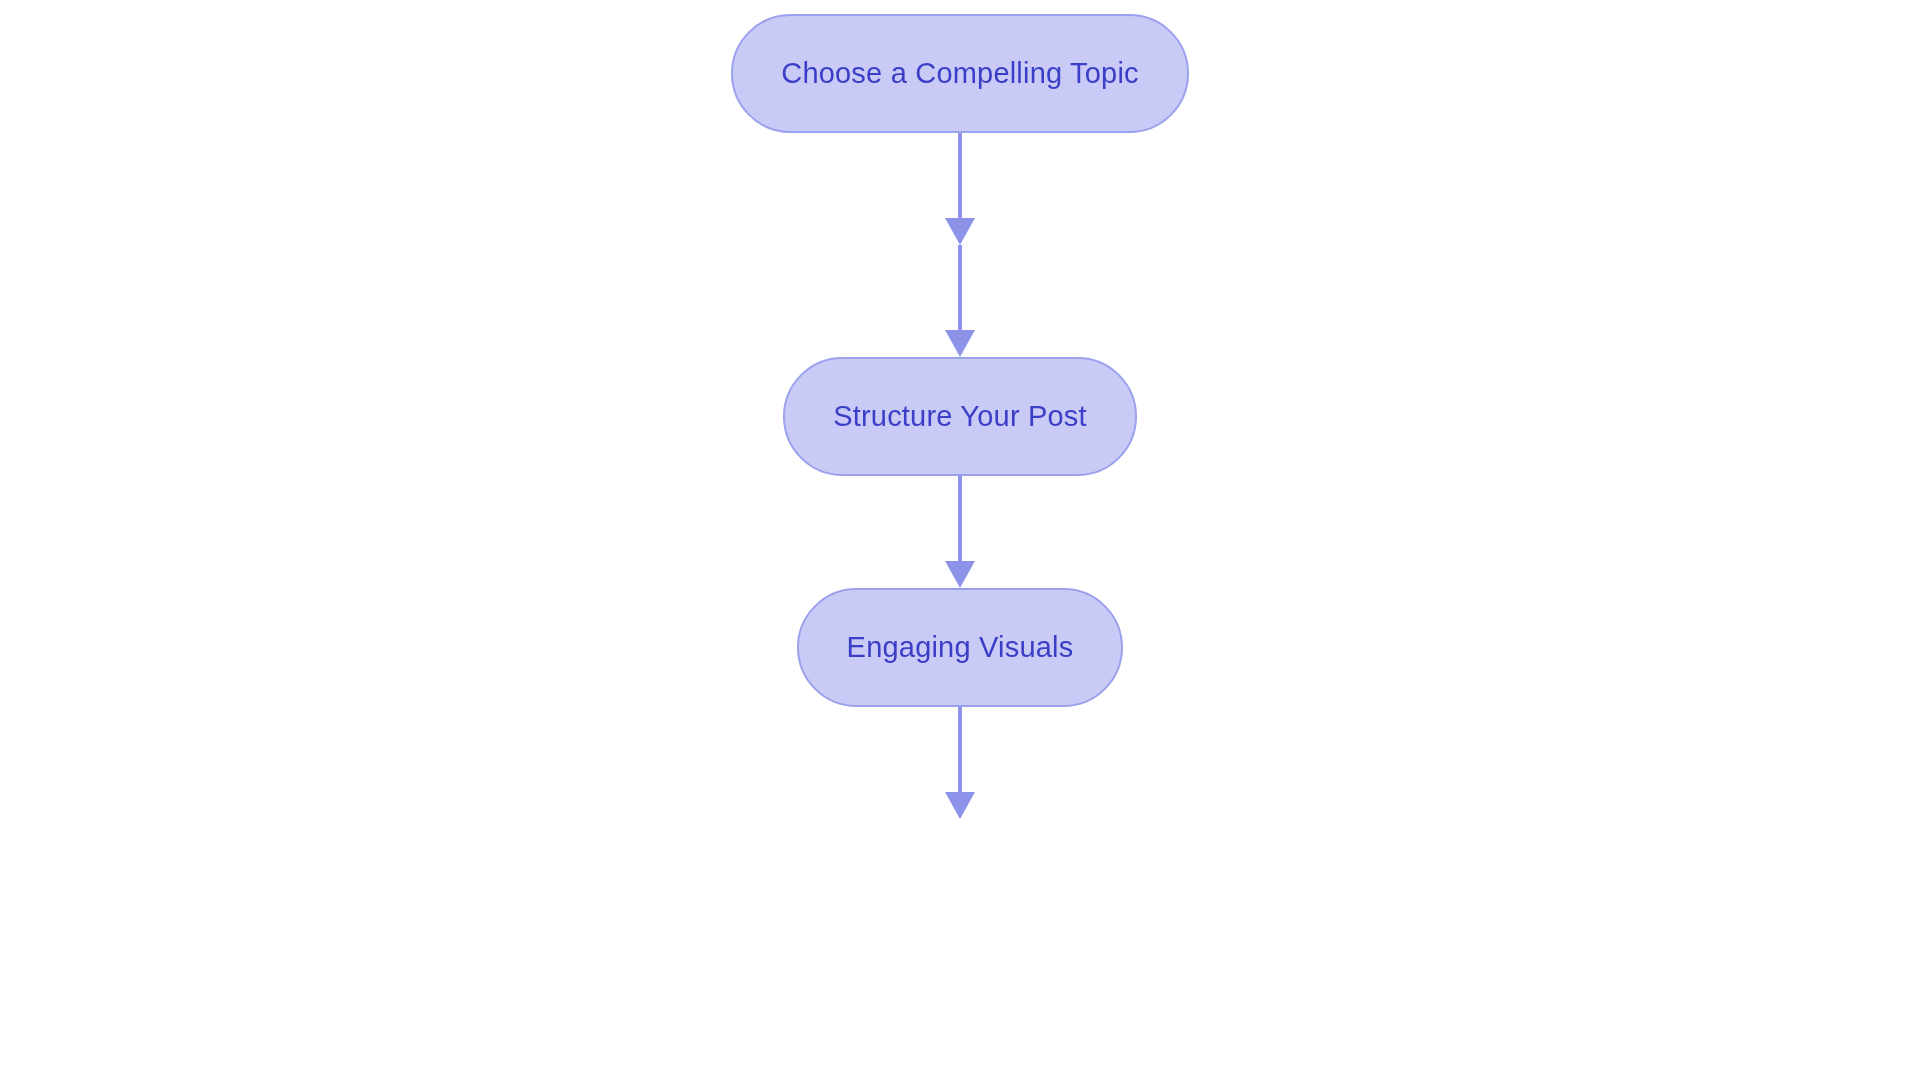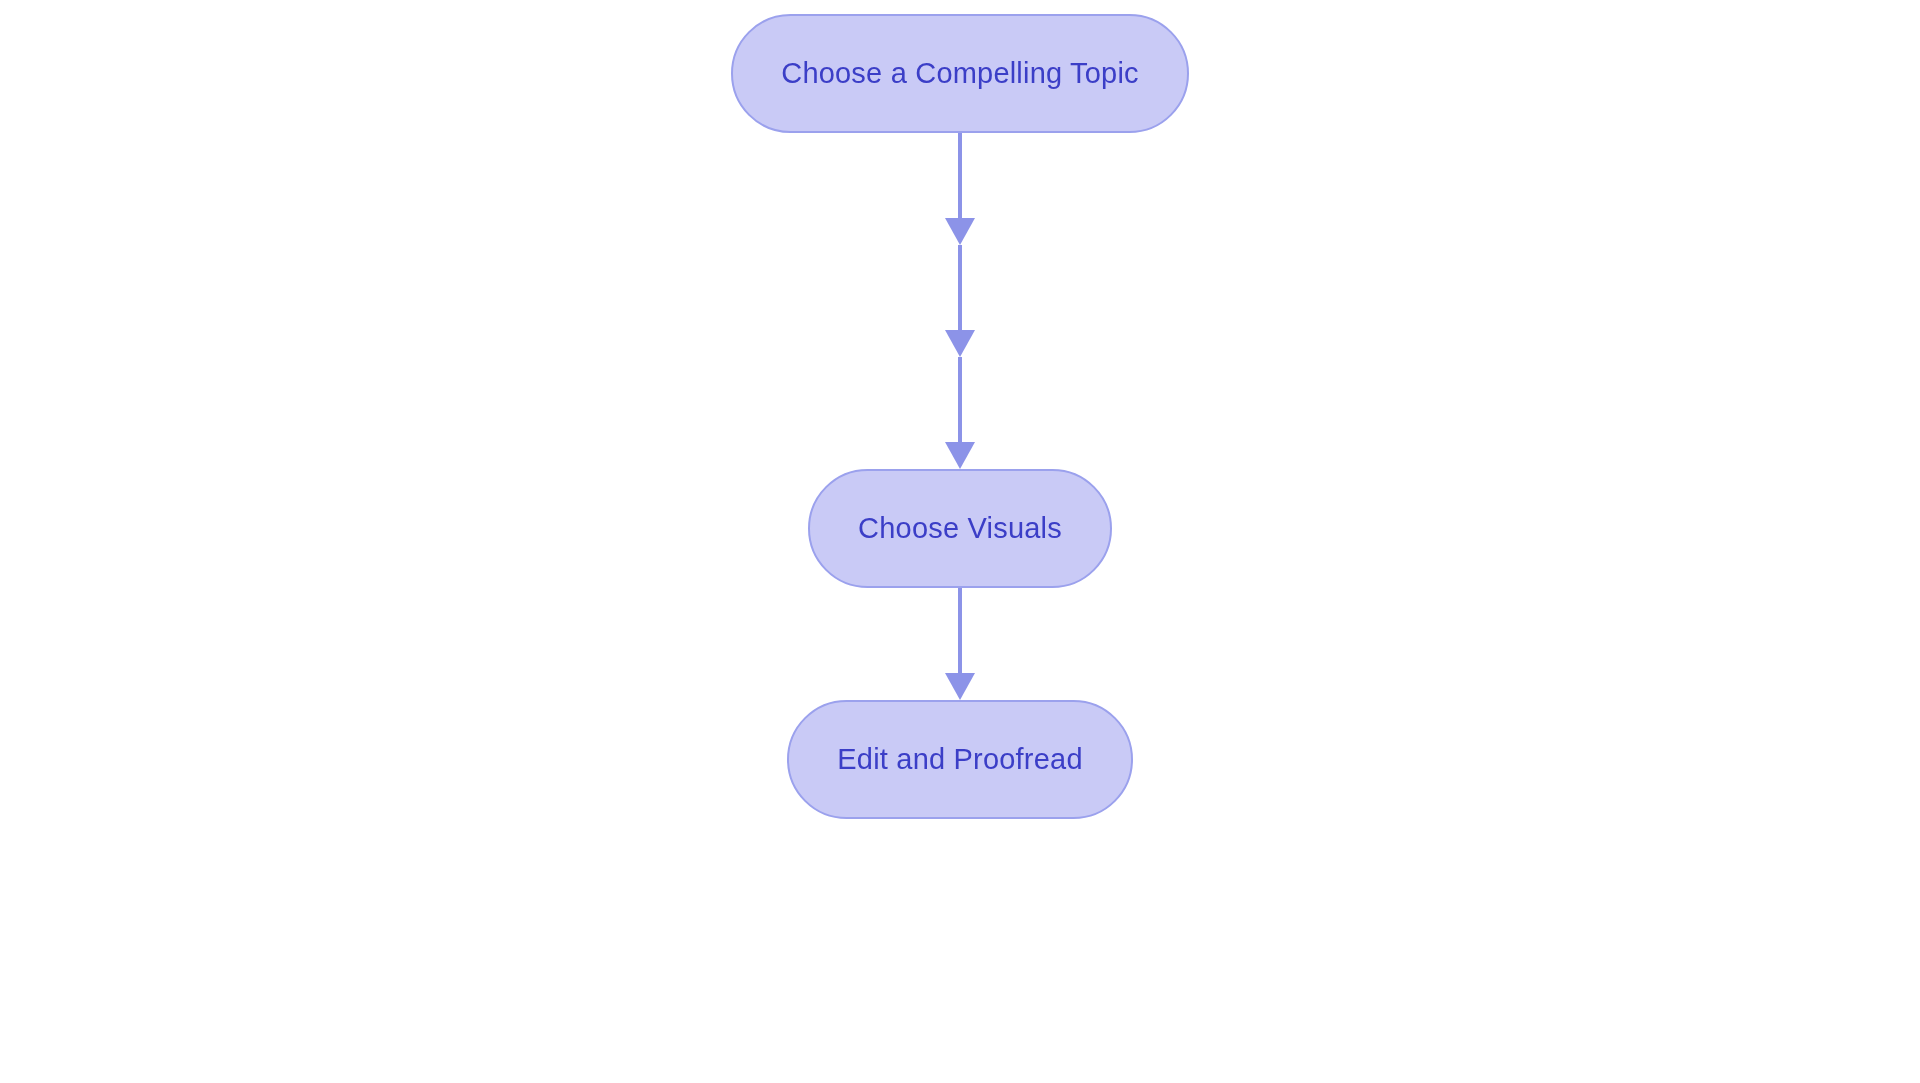--- a/index.html
+++ b/index.html
@@ -83,33 +83,33 @@
       <div class="arrow-line"></div>
       <div class="arrow-head"></div>
     </div>
 
 
     <div class="flow-arrow">
       <div class="arrow-line"></div>
       <div class="arrow-head"></div>
     </div>
 
-
-    <div class="flow-arrow">
-      <div class="arrow-line"></div>
-      <div class="arrow-head"></div>
-    </div>
-
     <div class="flow-node">
-      <span class="node-label">Choose Visuals</span>
+      <span class="node-label">Structure Your Post</span>
     </div>
 
     <div class="flow-arrow">
       <div class="arrow-line"></div>
       <div class="arrow-head"></div>
     </div>
 
     <div class="flow-node">
-      <span class="node-label">Edit and Proofread</span>
+      <span class="node-label">Engaging Visuals</span>
     </div>
+
+    <div class="flow-arrow">
+      <div class="arrow-line"></div>
+      <div class="arrow-head"></div>
+    </div>
+
 
   </div>
 </div>
 
 </body></html>

